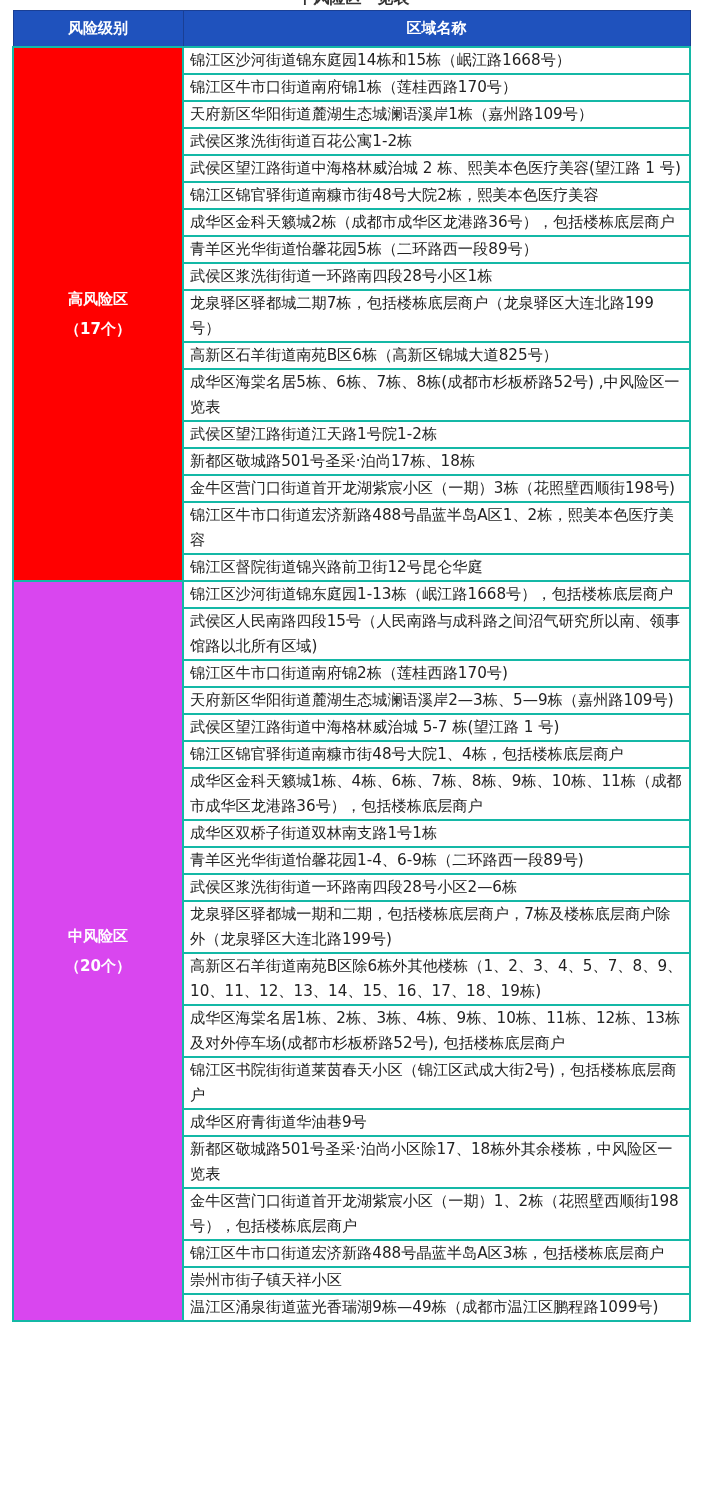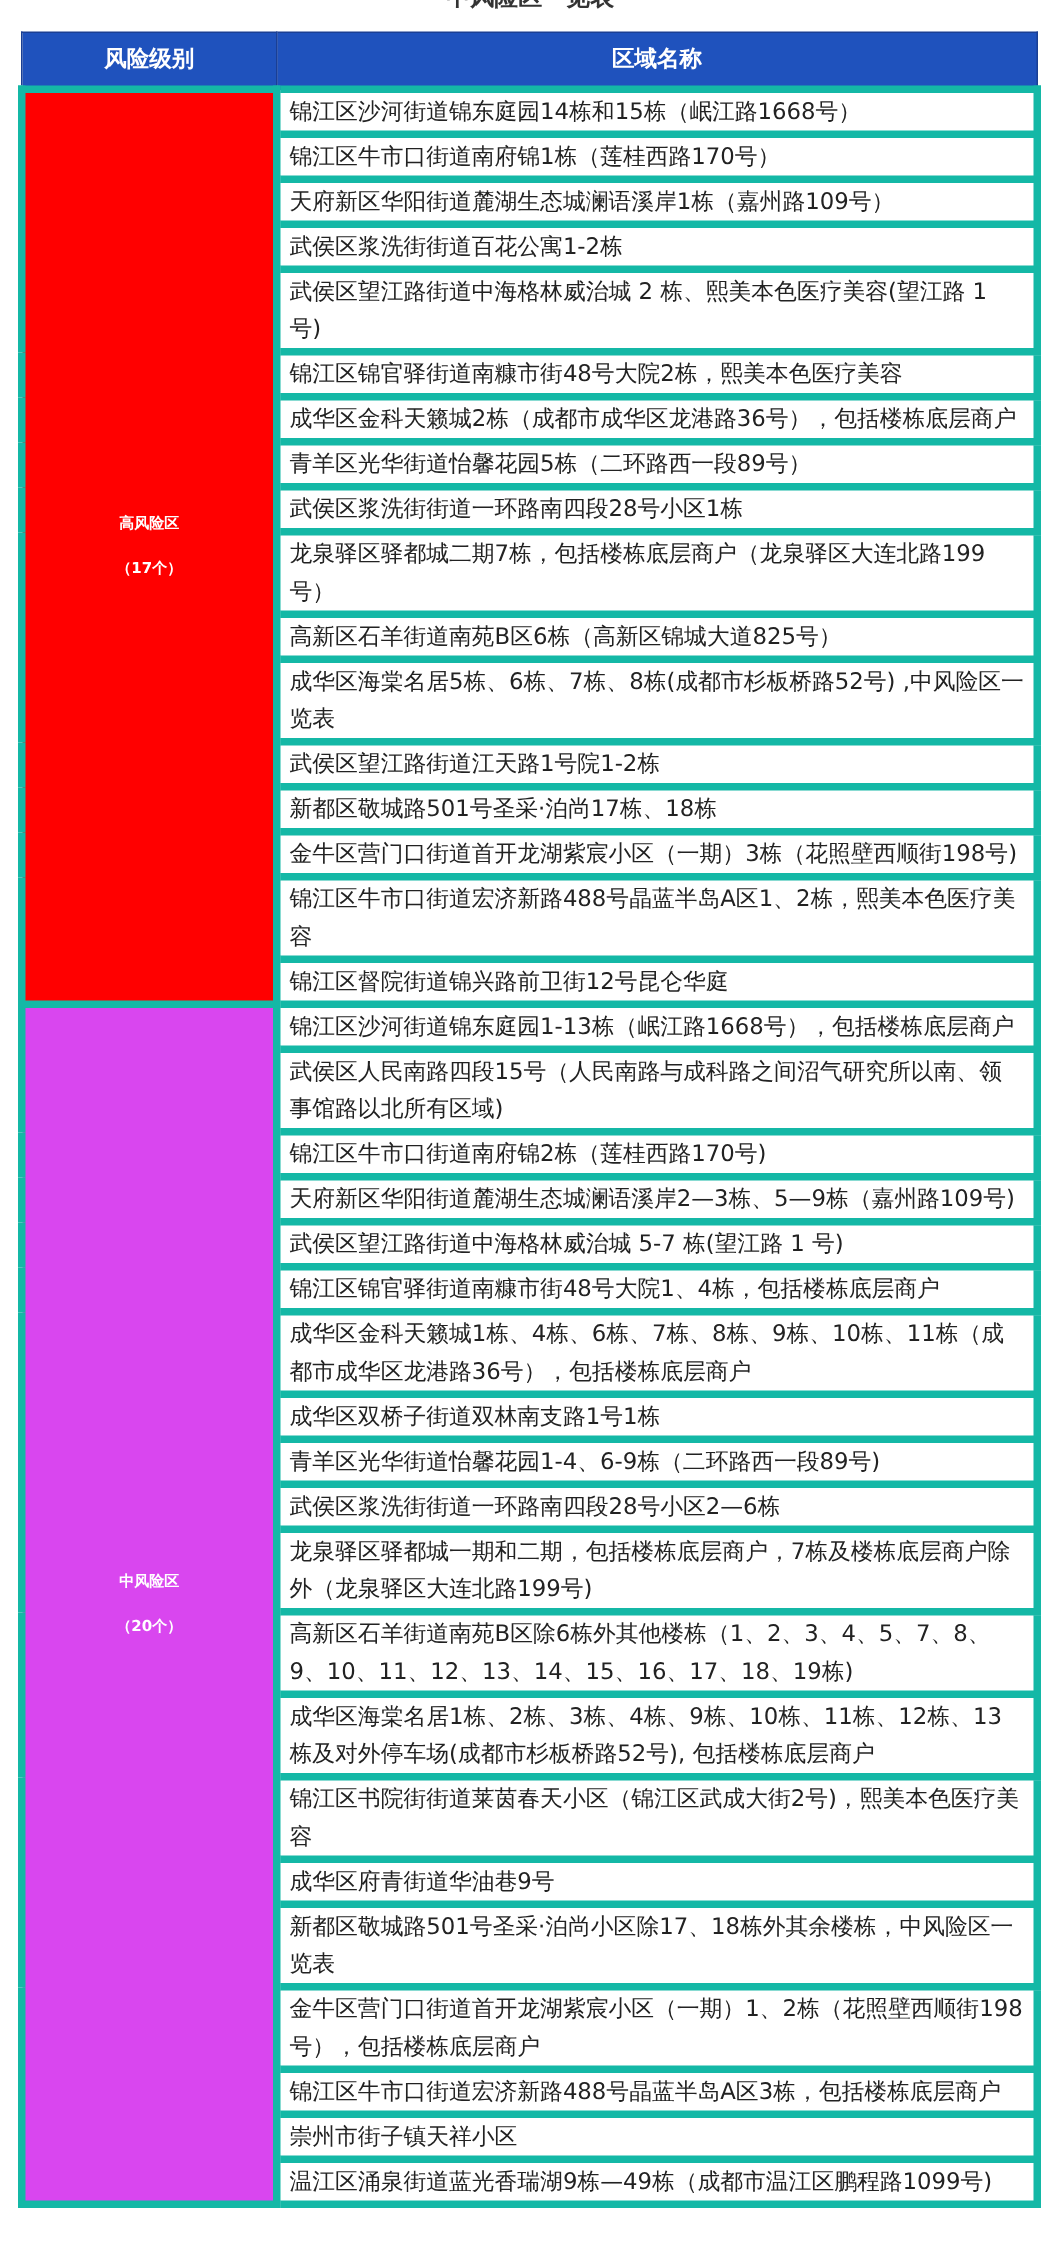--- a/index.html
+++ b/index.html
@@ -1,23 +1,23 @@
 <!DOCTYPE html>
 <html><head>
 <meta charset="utf-8">
 <style>
   html, body { margin:0; padding:0; background:#ffffff; }
   body { width:707px; height:1503px; overflow:hidden; position:relative; font-family:"DejaVu Sans","Liberation Sans",sans-serif; }
   .top-title { position:absolute; left:0; top:-12px; width:707px; text-align:center; font-size:16px; font-weight:bold; color:#333; height:20px; overflow:hidden; }
-  table.risk { position:absolute; left:12px; top:21px; width:677px; border-collapse:collapse; table-layout:fixed; }
+  table.risk { position:absolute; left:12px; top:10px; width:677px; border-collapse:collapse; table-layout:fixed; }
   table.risk col.c1 { width:170px; }
   table.risk col.c2 { width:507px; }
   table.risk th { background:#1f52bd; color:#ffffff; font-size:15px; font-weight:bold; height:35px; border:1px solid #1a3f94; text-align:center; padding:0; }
-  table.risk td { border:5px solid #14b8a6; }
-  td.level { text-align:center; vertical-align:middle; color:#ffffff; font-weight:bold; font-size:10px; line-height:30px; }
+  table.risk td { border:2px solid #14b8a6; }
+  td.level { text-align:center; vertical-align:middle; color:#ffffff; font-weight:bold; font-size:15px; line-height:30px; }
   td.level.high { background:#ff0000; }
   td.level.mid { background:#d946ef; }
   td.area { background:#ffffff; color:#222; font-size:15.2px; line-height:25px; padding:0 6px; vertical-align:top; word-break:break-all; }
   .level-name, .level-count { display:block; }
 </style>
 </head>
 <body>
 
 <div class="top-title">中风险区一览表</div>
 
@@ -125,21 +125,21 @@
       <tr>
         <td class="area">龙泉驿区驿都城一期和二期，包括楼栋底层商户，7栋及楼栋底层商户除外（龙泉驿区大连北路199号)</td>
       </tr>
       <tr>
         <td class="area">高新区石羊街道南苑B区除6栋外其他楼栋（1、2、3、4、5、7、8、9、10、11、12、13、14、15、16、17、18、19栋)</td>
       </tr>
       <tr>
         <td class="area">成华区海棠名居1栋、2栋、3栋、4栋、9栋、10栋、11栋、12栋、13栋及对外停车场(成都市杉板桥路52号), 包括楼栋底层商户</td>
       </tr>
       <tr>
-        <td class="area">锦江区书院街街道莱茵春天小区（锦江区武成大街2号)，熙美本色医疗美容</td>
+        <td class="area">锦江区书院街街道莱茵春天小区（锦江区武成大街2号)，包括楼栋底层商户</td>
       </tr>
       <tr>
         <td class="area">成华区府青街道华油巷9号</td>
       </tr>
       <tr>
         <td class="area">新都区敬城路501号圣采·泊尚小区除17、18栋外其余楼栋，中风险区一览表</td>
       </tr>
       <tr>
         <td class="area">金牛区营门口街道首开龙湖紫宸小区（一期）1、2栋（花照壁西顺街198号），包括楼栋底层商户</td>
       </tr>

